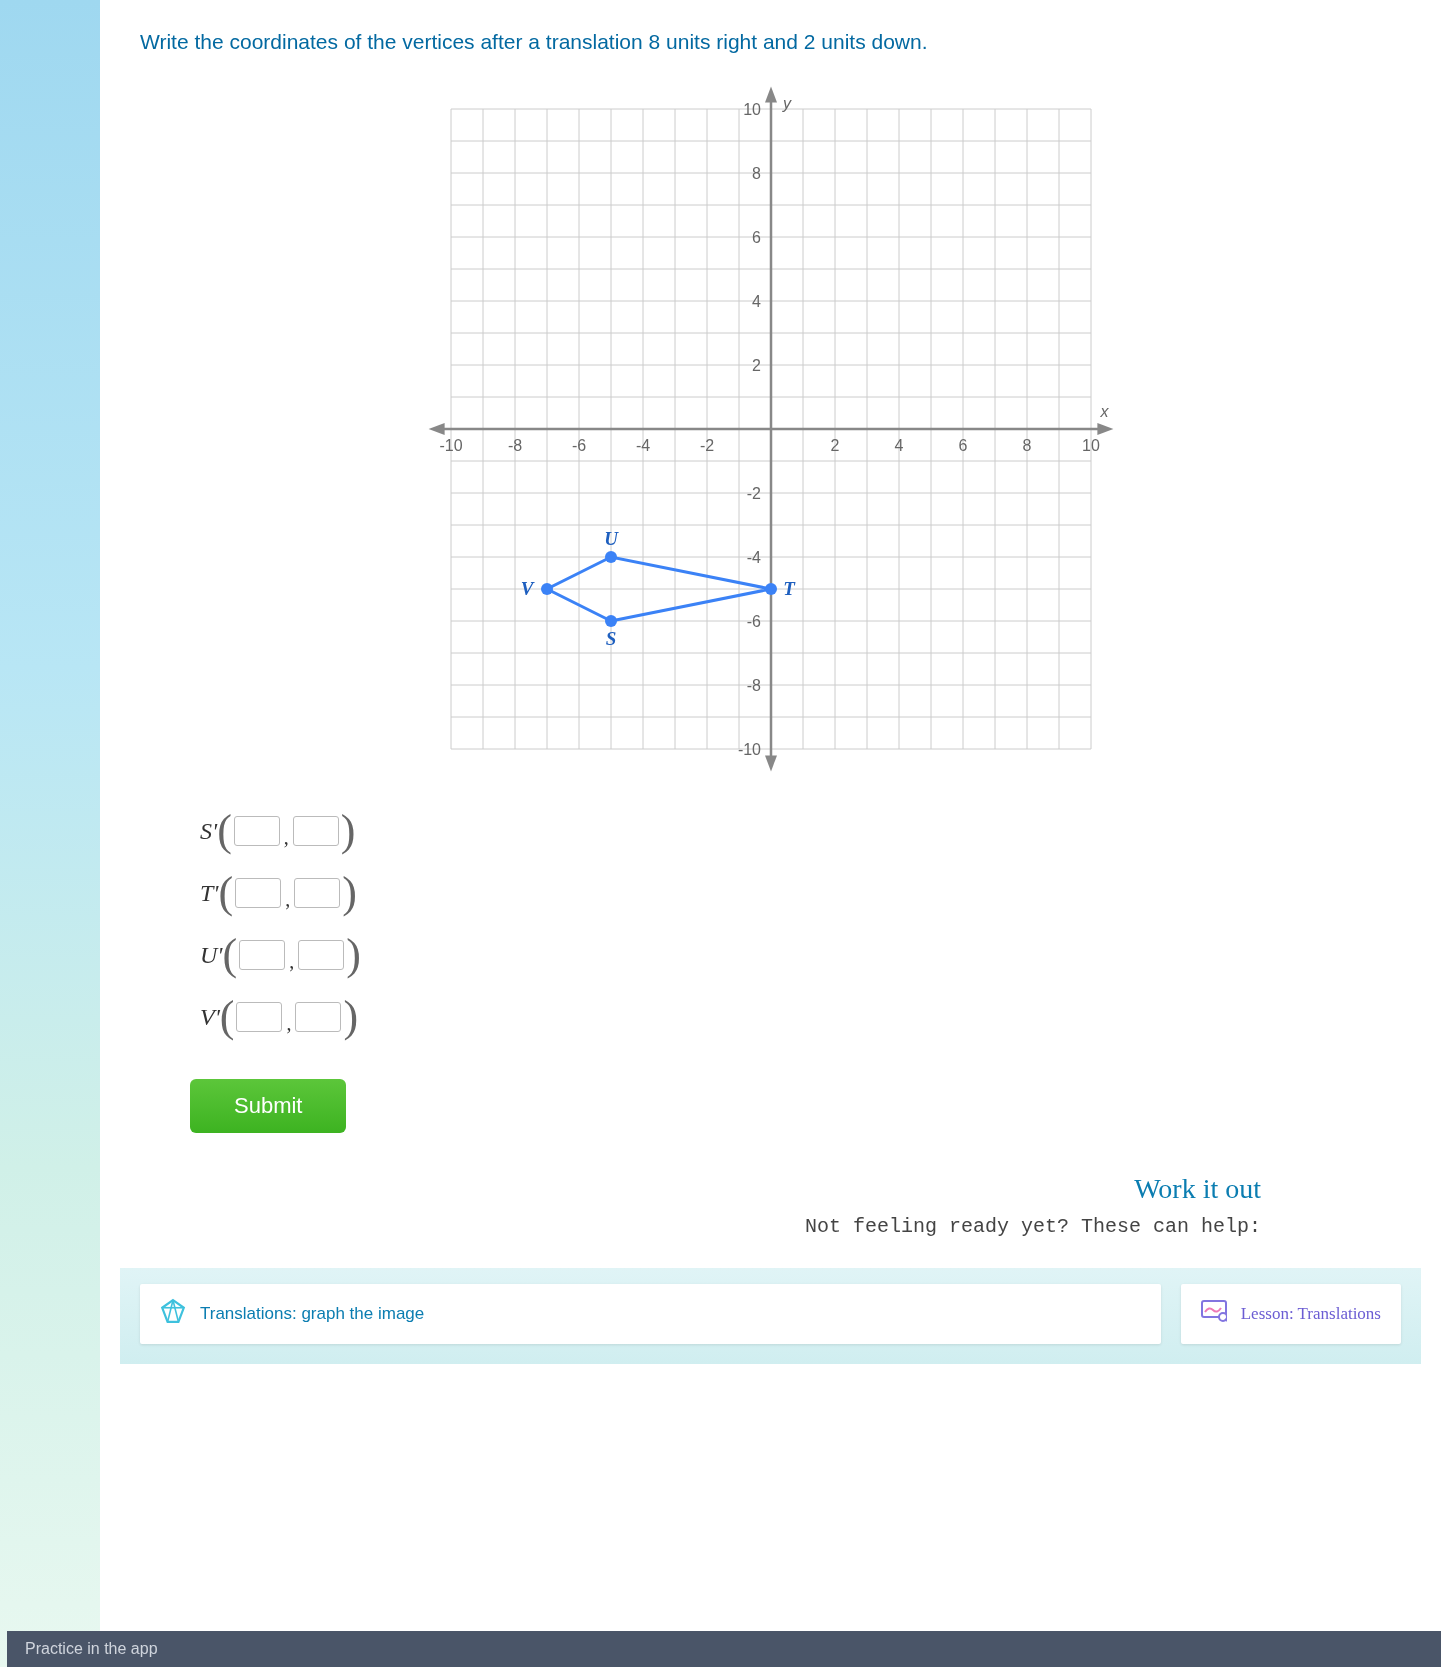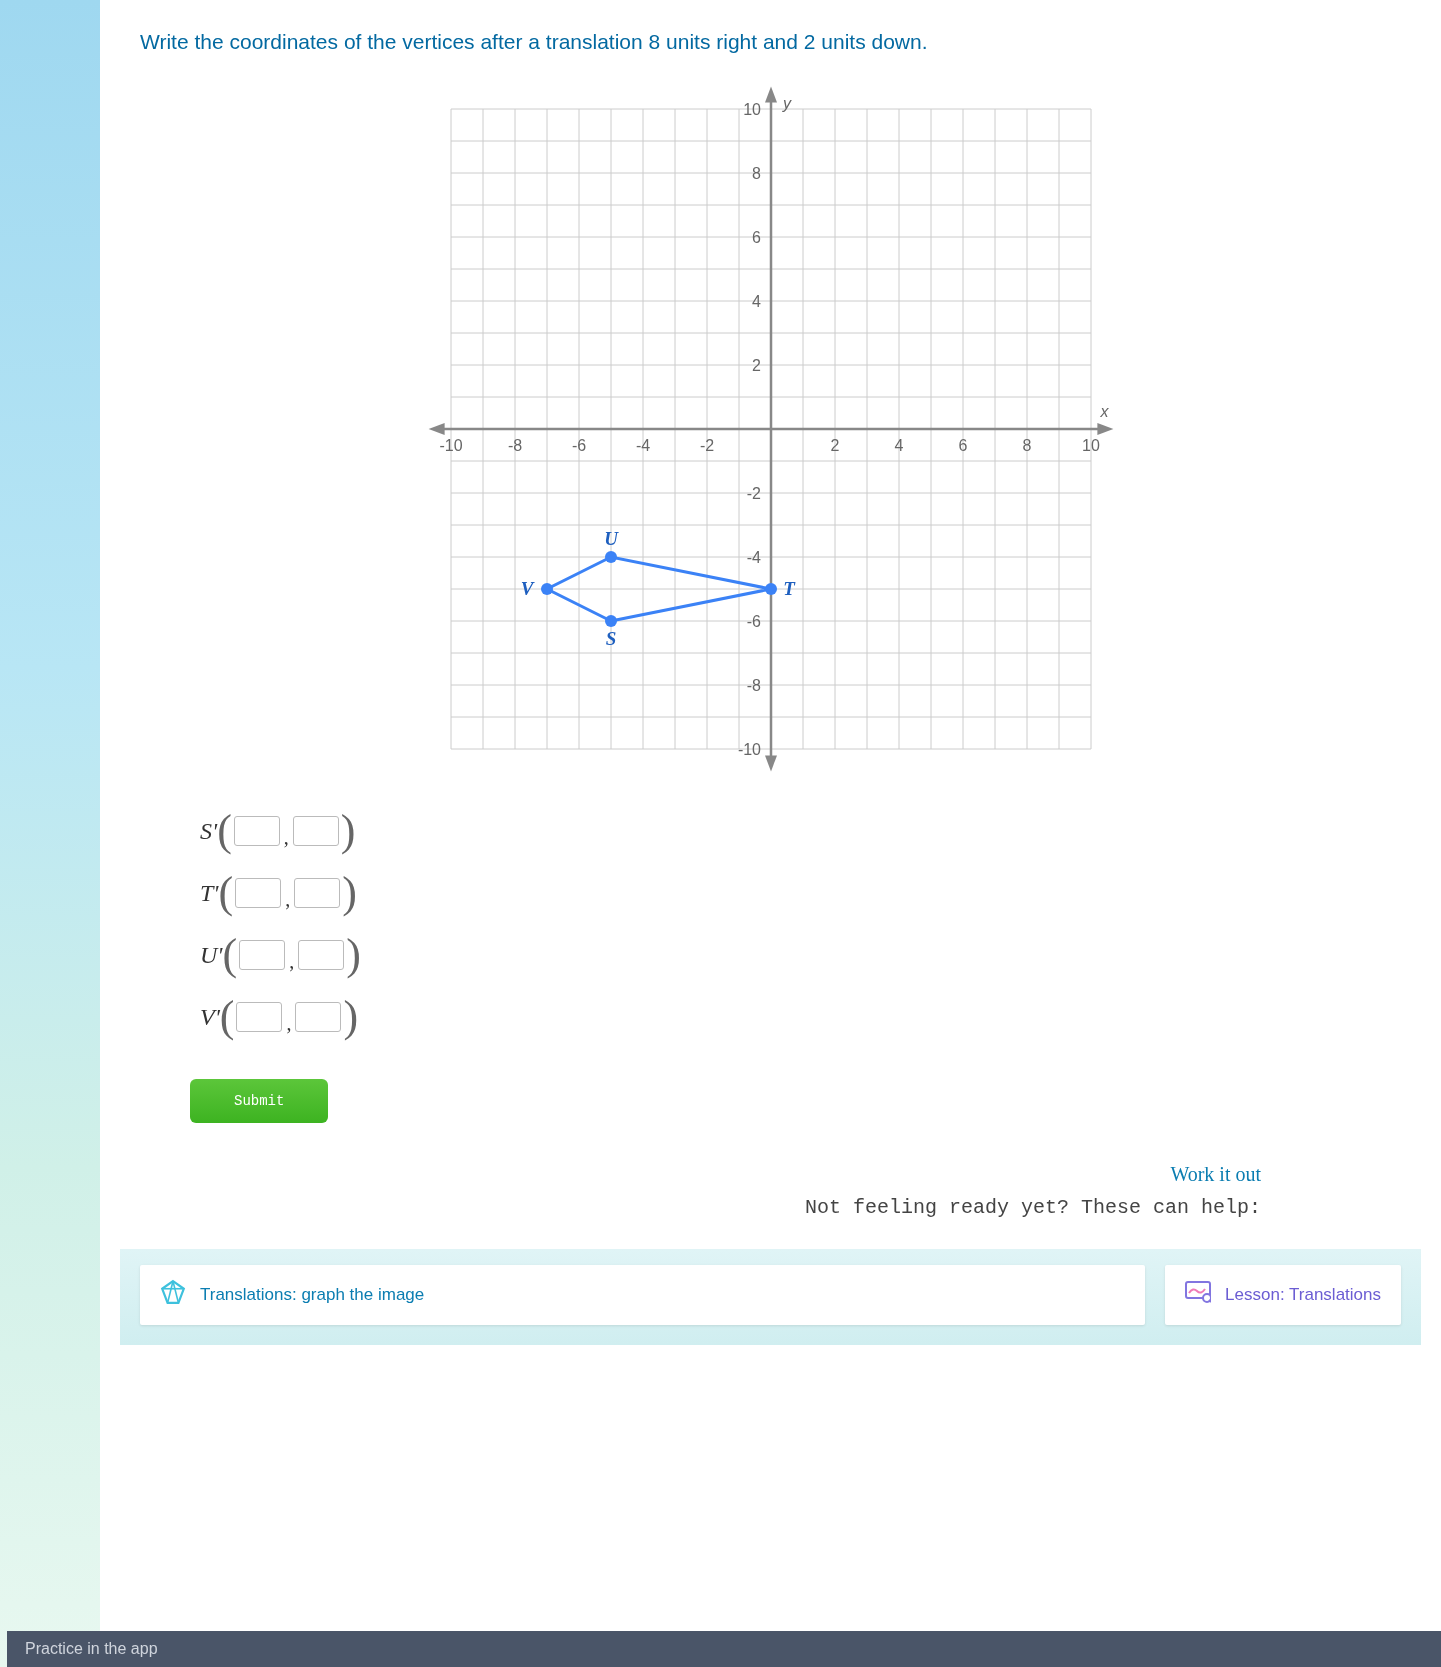--- a/index.html
+++ b/index.html
@@ -72,34 +72,33 @@
       font-size: 16px;
       text-align: center;
     }
     .comma { font-style: normal; font-size: 20px; margin: 0 2px; position: relative; top: 6px;}
     .submit-btn {
       background: linear-gradient(180deg, #5cc63a 0%, #3db321 100%);
       color: #fff;
       border: none;
       border-radius: 6px;
       padding: 14px 44px;
-      font-size: 14px;
+      font-size: 22px;
       cursor: pointer;
       margin-left: 50px;
       margin-top: 10px;
-      font-family: Liberation Mono, monospace;
     }
     .work-it-out {
       text-align: right;
       margin-top: 40px;
       padding-right: 140px;
     }
     .work-it-out-title {
       color: #0b7db1;
-      font-size: 20px;
+      font-size: 28px;
       font-family: Georgia, 'Times New Roman', serif;
       margin-bottom: 10px;
     }
     .work-it-out-sub {
       color: #444;
       font-size: 20px;
       font-family: Liberation Mono, monospace;
     }
     .bottom-links {
       display: flex;
@@ -113,21 +112,21 @@
       border-radius: 2px;
       padding: 14px 20px;
       display: flex;
       align-items: center;
       gap: 14px;
       box-shadow: 0 1px 3px rgba(0,0,0,0.1);
     }
     .link-card.wide { flex: 1; }
     .link-icon { font-size: 24px; }
     .link-text { font-size: 17px; color: #0b7db1; }
-    .link-text.purple { color: #6b5dd3; }
+    .link-text.purple { color: #6b5dd3; font-family: Liberation Serif, serif; }
     .practice-bar {
       position: fixed;
       bottom: 0;
       left: 7px;
       right: 0;
       background: #4a5568;
       color: #d0d5dd;
       padding: 9px 18px;
       font-size: 16px;
     }

